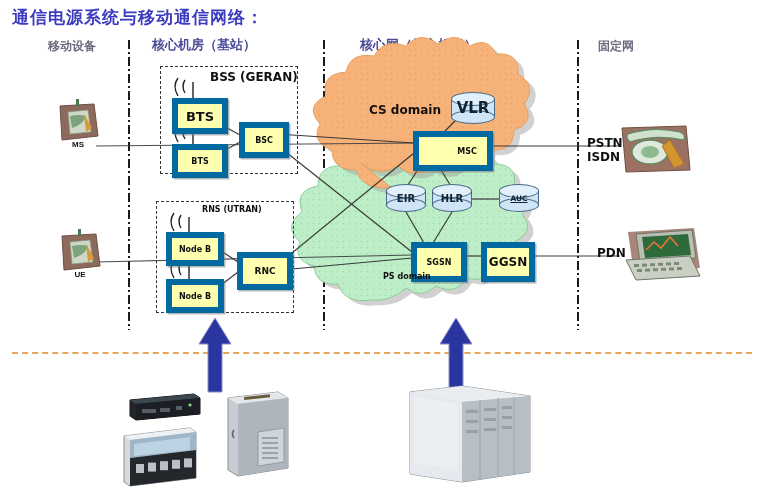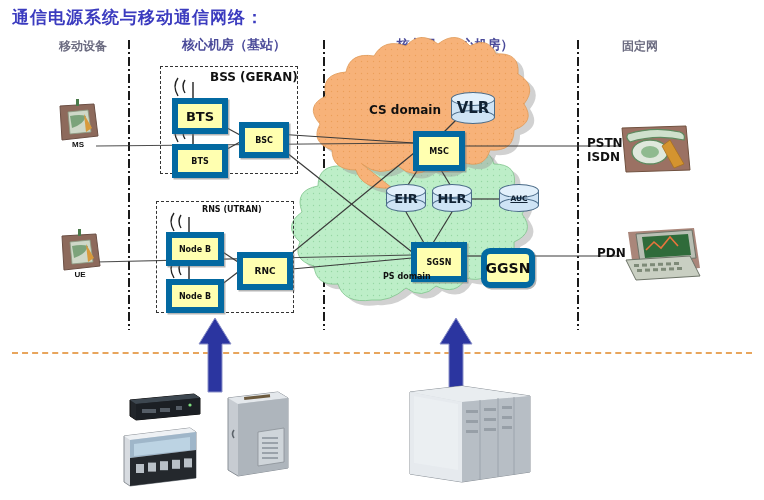--- a/index.html
+++ b/index.html
@@ -18,21 +18,21 @@
     font-family:"DejaVu Sans","Liberation Sans",sans-serif;
     font-size:17px;font-weight:700;color:#3b3bbf;letter-spacing:1px;
     white-space:nowrap;
   }
 
   
   .colhdr{
     position:absolute;
     font-family:"DejaVu Sans","Liberation Sans",sans-serif;
     font-size:12px;font-weight:700;color:#6b6b80;
-    white-space:nowrap;text-align:center;
+    white-space:nowrap;text-align:left;
   }
   .colhdr.blue{color:#4a4a99;}
 
   
   .groupbox{
     position:absolute;border:1px dashed #333;background:transparent;
   }
   .grouplabel{
     position:absolute;
     font-family:"DejaVu Sans","Liberation Sans",sans-serif;
@@ -242,43 +242,43 @@
   </svg>
 
   <div class="nodebox" style="left:172px;top:98px;width:44px;height:24px;font-size:13px;">BTS</div>
   <div class="nodebox" style="left:172px;top:144px;width:44px;height:22px;font-size:8px;">BTS</div>
   <div class="nodebox" style="left:239px;top:122px;width:38px;height:24px;font-size:8px;">BSC</div>
 
   <div class="nodebox" style="left:166px;top:232px;width:46px;height:22px;font-size:8px;">Node B</div>
   <div class="nodebox" style="left:166px;top:279px;width:46px;height:22px;font-size:8px;">Node B</div>
   <div class="nodebox" style="left:237px;top:252px;width:44px;height:26px;font-size:9px;">RNC</div>
 
-  <div class="nodebox" style="left:413px;top:131px;width:40px;height:28px;font-size:8px;">MSC</div>
+  <div class="nodebox" style="left:413px;top:131px;width:40px;height:28px;font-size:8px;padding-left:28px;">MSC</div>
   <div class="nodebox" style="left:411px;top:242px;width:44px;height:28px;font-size:8px;">SGSN</div>
-  <div class="nodebox" style="left:481px;top:248px;width:42px;height:28px;font-size:14px;border-radius:9px;">GGSN</div>
+  <div class="nodebox" style="left:481px;top:242px;width:42px;height:28px;font-size:12px;">GGSN</div>
 
   <div class="cyl" style="left:451px;top:92px;width:44px;height:32px;">
     <div class="body"></div>
     <div class="bot"></div>
     <div class="top"></div>
     <div class="lbl" style="font-size:15px;">VLR</div>
   </div>
 
   <div class="cyl" style="left:386px;top:184px;width:40px;height:28px;">
     <div class="body"></div>
     <div class="bot"></div>
     <div class="top"></div>
-    <div class="lbl" style="font-size:13px;">EIR</div>
+    <div class="lbl" style="font-size:10px;">EIR</div>
   </div>
 
   <div class="cyl" style="left:432px;top:184px;width:40px;height:28px;">
     <div class="body"></div>
     <div class="bot"></div>
     <div class="top"></div>
-    <div class="lbl" style="font-size:13px;">HLR</div>
+    <div class="lbl" style="font-size:10px;">HLR</div>
   </div>
 
   <div class="cyl" style="left:499px;top:184px;width:40px;height:28px;">
     <div class="body"></div>
     <div class="bot"></div>
     <div class="top"></div>
     <div class="lbl" style="font-size:7.5px;text-decoration:underline;">AUC</div>
   </div>
 
   <div class="cloudlbl" style="left:369px;top:103px;font-size:12px;">CS domain</div>

